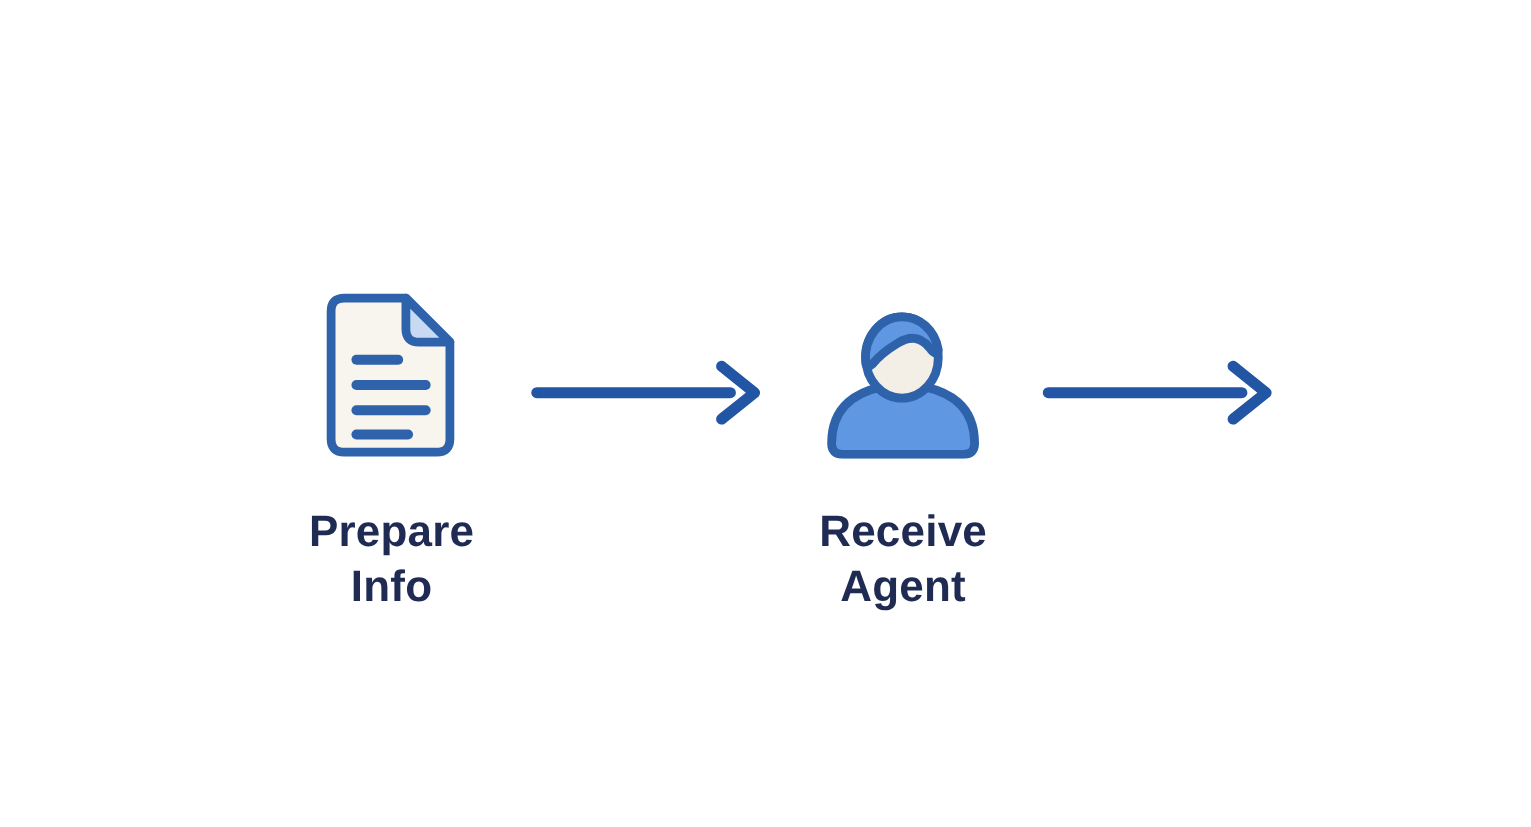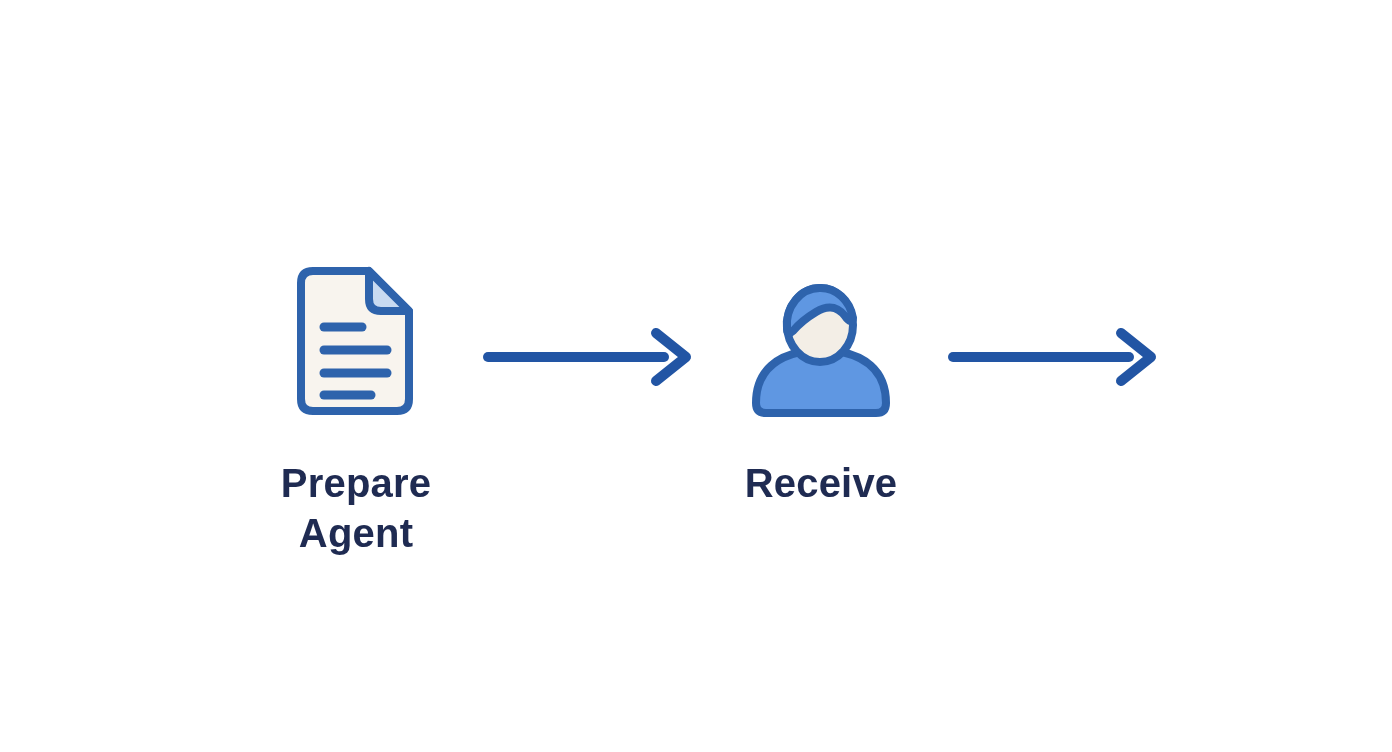--- a/index.html
+++ b/index.html
@@ -73,41 +73,42 @@
         <path class="st sw8 f-paper" d="M18 6 H74 L114 46 V134 Q114 146 102 146 H18 Q6 146 6 134 V18 Q6 6 18 6 Z"></path>
         <path class="st sw8 f-fold" d="M74 6 V34 Q74 46 86 46 H114 Z"></path>
         <line class="st sw9" x1="29" y1="62" x2="67" y2="62"></line>
         <line class="st sw9" x1="29" y1="85" x2="92" y2="85"></line>
         <line class="st sw9" x1="29" y1="108" x2="92" y2="108"></line>
         <line class="st sw9" x1="29" y1="130" x2="76" y2="130"></line>
       </svg>
     </div>
     <div class="label">
       <span>Prepare</span>
-      <span>Agent</span>
+      <span>Info</span>
     </div>
   </div>
 
   <div class="arrow-box">
     <svg width="213" height="64" viewBox="0 0 213 64">
       <line class="arrow-st" x1="6" y1="32" x2="182" y2="32"></line>
       <path class="arrow-st" d="M174 8 L204 32 L174 56"></path>
     </svg>
   </div>
 
   <div class="step">
     <div class="icon-box">
       <svg width="150" height="152" viewBox="0 0 150 152">
         <path class="st sw8 f-accent" d="M10 138 C10 102 36 91 54 87 C64 85 69 90 75 90 C81 90 86 85 96 87 C114 91 140 102 140 138 Q140 148 130 148 H20 Q10 148 10 138 Z"></path>
         <ellipse class="st sw8 f-face" cx="74" cy="60" rx="33" ry="37"></ellipse>
         <path class="st sw8 f-accent" d="M41 64 A33 37 0 0 1 74 23 A33 37 0 0 1 107 53 C107 58 103 57 99 51 C90 40 80 41 70 47 C60 53 52 60 47 66 C44 69 41 68 41 64 Z"></path>
       </svg>
     </div>
     <div class="label">
       <span>Receive</span>
+      <span>Agent</span>
     </div>
   </div>
 
   <div class="arrow-box">
     <svg width="213" height="64" viewBox="0 0 213 64">
       <line class="arrow-st" x1="6" y1="32" x2="182" y2="32"></line>
       <path class="arrow-st" d="M174 8 L204 32 L174 56"></path>
     </svg>
   </div>
 

